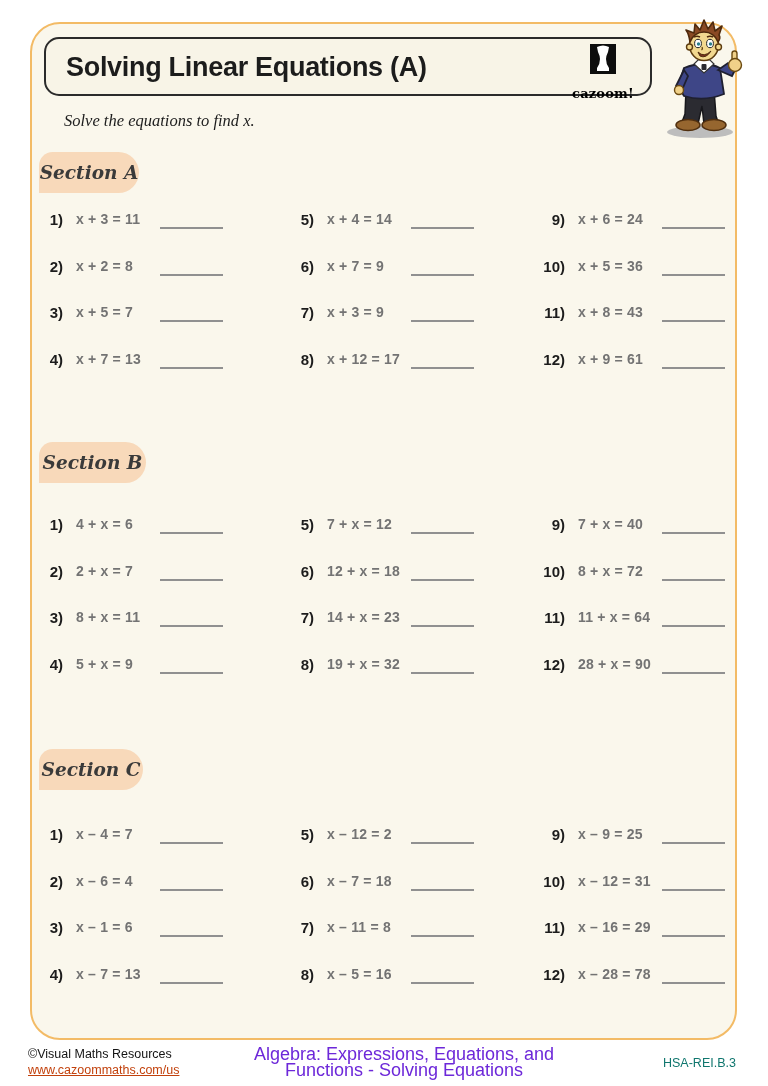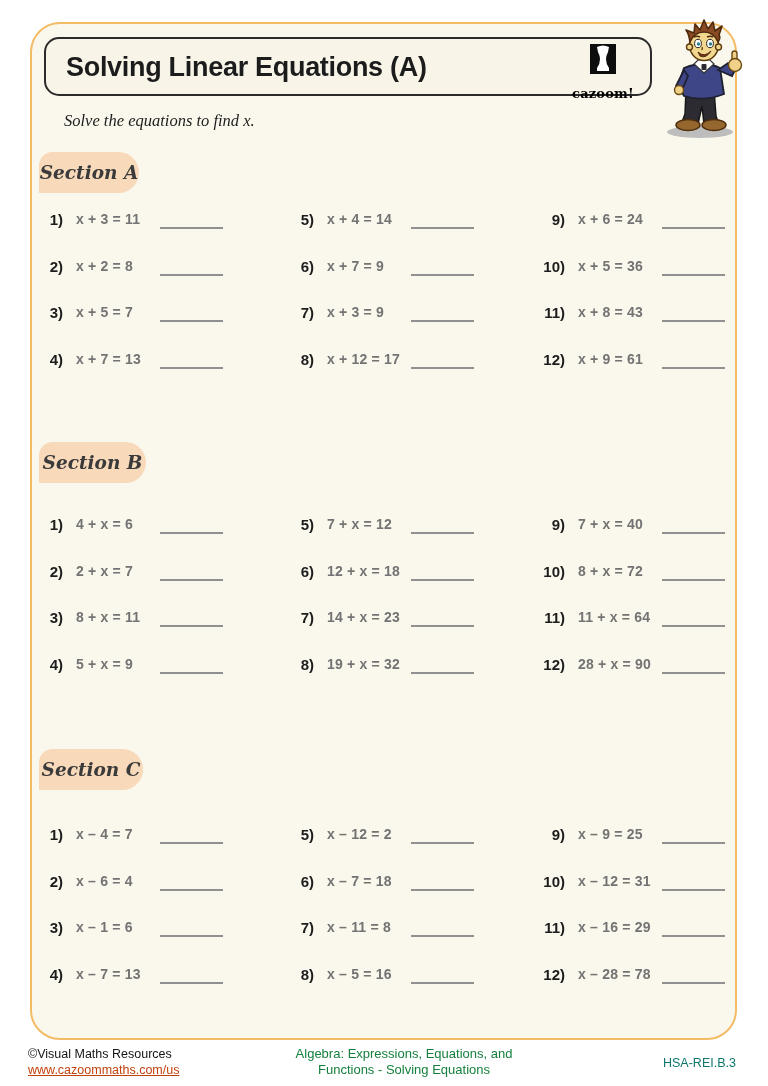--- a/index.html
+++ b/index.html
@@ -53,21 +53,21 @@
     position:absolute;left:40px;top:50%;transform:translateY(-50%);
     font-weight:bold;font-size:14px;color:#737373;white-space:nowrap;letter-spacing:0.2px;
   }
   .blank{
     position:absolute;left:124px;top:31px;width:63px;height:0;
     border-bottom:2px solid #909090;
   }
   .character{position:absolute;left:648px;top:18px;width:114px;height:122px;}
   .footer-left{position:absolute;left:28px;top:1046px;font-size:12.5px;line-height:16px;color:#141414;}
   .footer-link{color:#c2410c;text-decoration:underline;cursor:pointer;}
-  .footer-center{position:absolute;left:234px;top:1046px;width:340px;text-align:center;font-size:13px;line-height:16px;color:#15803d;}
+  .footer-center{position:absolute;left:234px;top:1046px;width:340px;text-align:center;font-size:18px;line-height:16px;color:#6d28d9;}
   .footer-right{position:absolute;left:663px;top:1056px;font-size:12.5px;color:#0f766e;}
 </style>
 </head>
 <body>
 
 <div class="sheet"></div>
 
 <div class="title-box">
   <div class="title-text">Solving Linear Equations (A)</div>
   <div class="logo">

